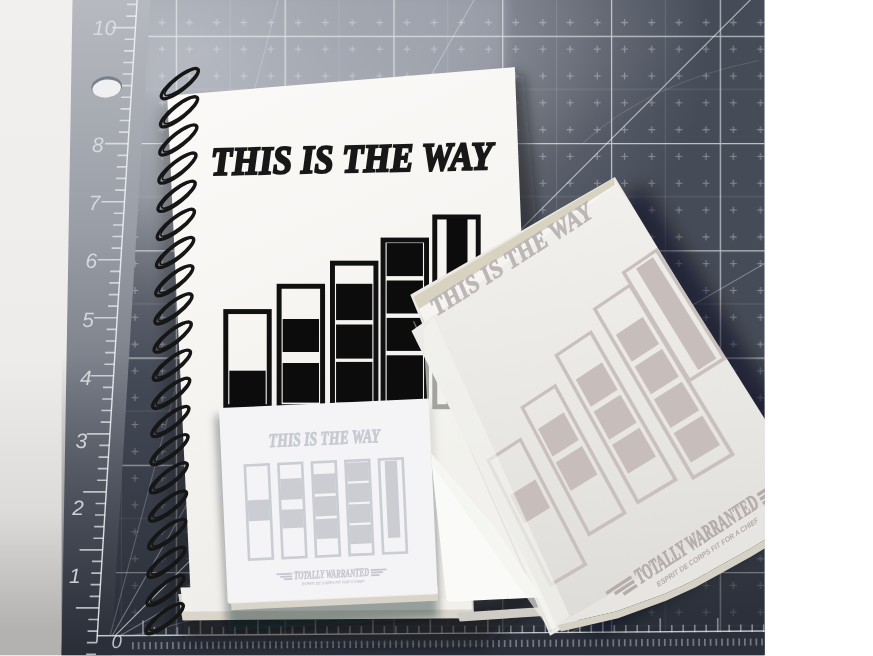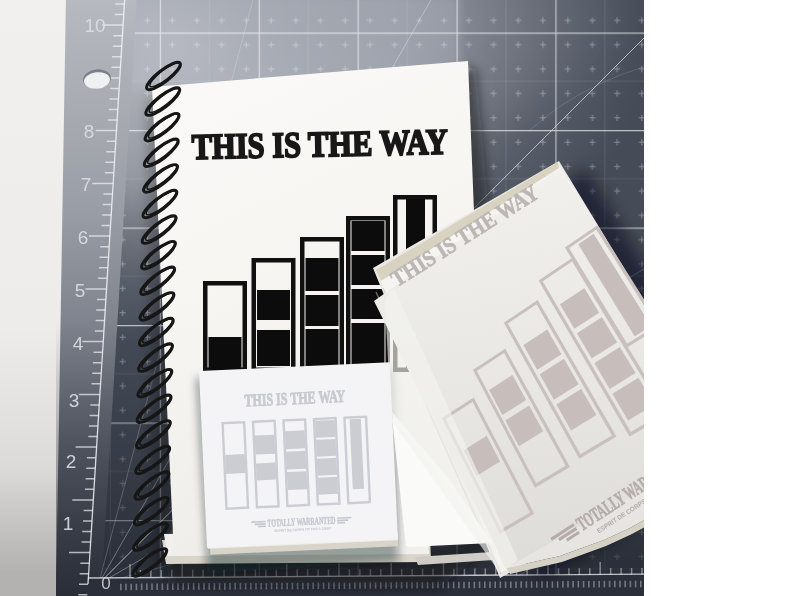--- a/index.html
+++ b/index.html
@@ -1,14 +1,14 @@
 <!DOCTYPE html>
 <html><head><meta charset="utf-8"><style>
 html,body{margin:0;padding:0;}
-#scene{position:relative;width:644px;height:596px;overflow:hidden;background:linear-gradient(180deg,#f1f0ee 0%,#edecea 55%,#dcdbd9 78%,#b3b2b0 96%);font-family:"Liberation Sans",sans-serif;}
+#scene{position:relative;width:695px;height:596px;overflow:hidden;background:linear-gradient(180deg,#f1f0ee 0%,#edecea 55%,#dcdbd9 78%,#b3b2b0 96%);font-family:"Liberation Sans",sans-serif;font-style:italic;}
 .abs{position:absolute;}
 </style></head><body>
 <div id="scene">
 <svg class="abs" style="left:0;top:0" width="794" height="596" viewBox="0 0 794 596">
 <defs>
 <pattern id="grid" width="98.9" height="97.5" patternUnits="userSpaceOnUse" patternTransform="translate(60.9,32.5)">
 <path d="M0.5,0 V97.5 M0,0.5 H98.9" stroke="rgba(244,247,250,0.8)" stroke-width="1.25" fill="none"></path>
 <path d="M49.45,0 V97.5 M0,48.75 H98.9" stroke="rgba(235,240,246,0.16)" stroke-width="0.9" fill="none"></path>
 <path d="M9.25,12.2 h6.2 M12.35,9.1 v6.2 M9.25,36.6 h6.2 M12.35,33.5 v6.2 M9.25,61.0 h6.2 M12.35,57.9 v6.2 M9.25,85.4 h6.2 M12.35,82.30000000000001 v6.2 M33.949999999999996,12.2 h6.2 M37.05,9.1 v6.2 M33.949999999999996,36.6 h6.2 M37.05,33.5 v6.2 M33.949999999999996,61.0 h6.2 M37.05,57.9 v6.2 M33.949999999999996,85.4 h6.2 M37.05,82.30000000000001 v6.2 M58.65,12.2 h6.2 M61.75,9.1 v6.2 M58.65,36.6 h6.2 M61.75,33.5 v6.2 M58.65,61.0 h6.2 M61.75,57.9 v6.2 M58.65,85.4 h6.2 M61.75,82.30000000000001 v6.2 M83.35000000000001,12.2 h6.2 M86.45,9.1 v6.2 M83.35000000000001,36.6 h6.2 M86.45,33.5 v6.2 M83.35000000000001,61.0 h6.2 M86.45,57.9 v6.2 M83.35000000000001,85.4 h6.2 M86.45,82.30000000000001 v6.2" stroke="rgba(250,252,255,0.42)" stroke-width="1" fill="none"></path>
 </pattern>

